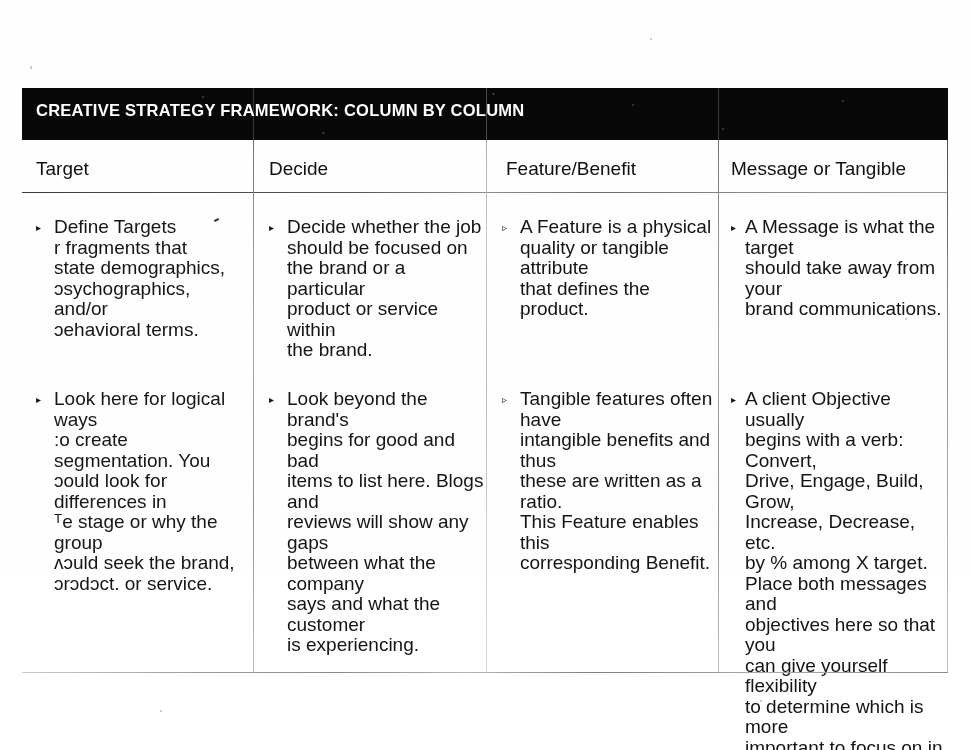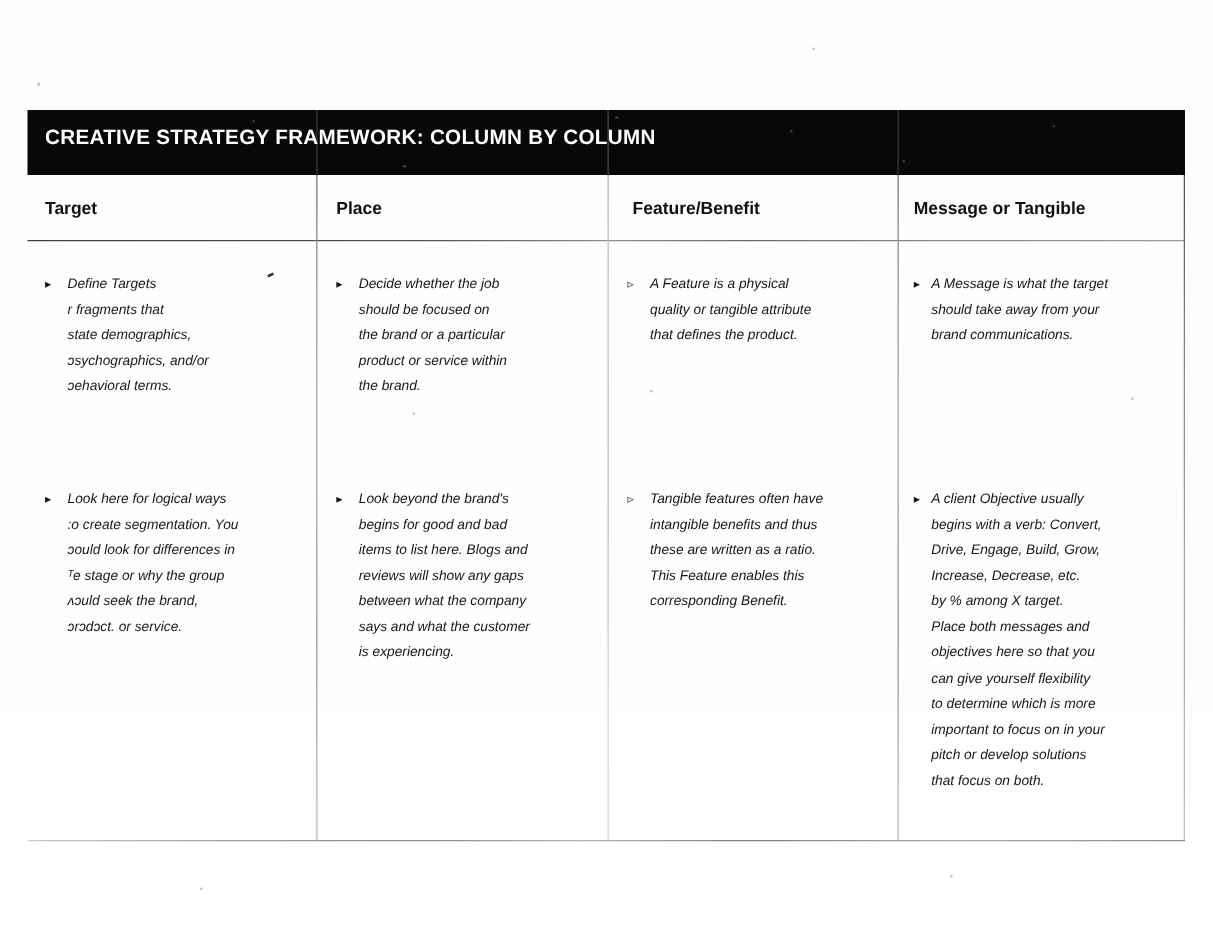--- a/index.html
+++ b/index.html
@@ -72,22 +72,22 @@
   #header-row {
     position: absolute;
     left: 0;
     top: 52px;
     width: 926px;
     height: 52px;
   }
   .col-head {
     position: absolute;
     top: 18px;
-    font-size: 14px;
-    font-weight: bold;
+    font-size: 19px;
+    font-weight: normal;
     color: #101010;
     white-space: nowrap;
   }
 
   
   #head-rule {
     position: absolute;
     left: 0;
     top: 104px;
     width: 926px;
@@ -158,25 +158,24 @@
     top: 1px;
     font-size: 10px;
     line-height: 20px;
     color: #151515;
   }
   .bullet-glyph.hollow {
     color: #2a2a2a;
   }
   .bullet-text {
     display: block;
-    font-size: 11px;
+    font-size: 19px;
     line-height: 20.5px;
     color: #141414;
     white-space: pre-line;
-    font-style: italic;
   }
 
   
   .clipped .bullet-text {
     color: #161616;
   }
 
   
   .ink-mark {
     position: absolute;
@@ -204,21 +203,21 @@
       <div class="band-noise" style="left:470px;top:5px;width:3px;height:2px;"></div>
       <div class="band-noise" style="left:610px;top:16px;width:2px;height:2px;"></div>
       <div class="band-noise" style="left:700px;top:40px;width:2px;height:2px;"></div>
       <div class="band-noise" style="left:820px;top:12px;width:2px;height:2px;"></div>
       <div class="band-noise" style="left:300px;top:44px;width:3px;height:2px;"></div>
       <div id="title-text">CREATIVE STRATEGY FRAMEWORK: COLUMN BY COLUMN</div>
     </div>
 
     <div id="header-row">
       <div class="col-head" style="left:14px;">Target</div>
-      <div class="col-head" style="left:247px;">Place</div>
+      <div class="col-head" style="left:247px;">Decide</div>
       <div class="col-head" style="left:484px;">Feature/Benefit</div>
       <div class="col-head" style="left:709px;">Message or Tangible</div>
     </div>
 
     <div id="head-rule" class="soft-right"></div>
 
     <div class="col-divider" style="left:231px;height:584px;"></div>
     <div class="col-divider faint" style="left:464px;height:584px;"></div>
     <div class="col-divider" style="left:696px;height:584px;"></div>
     <div id="right-border"></div>

